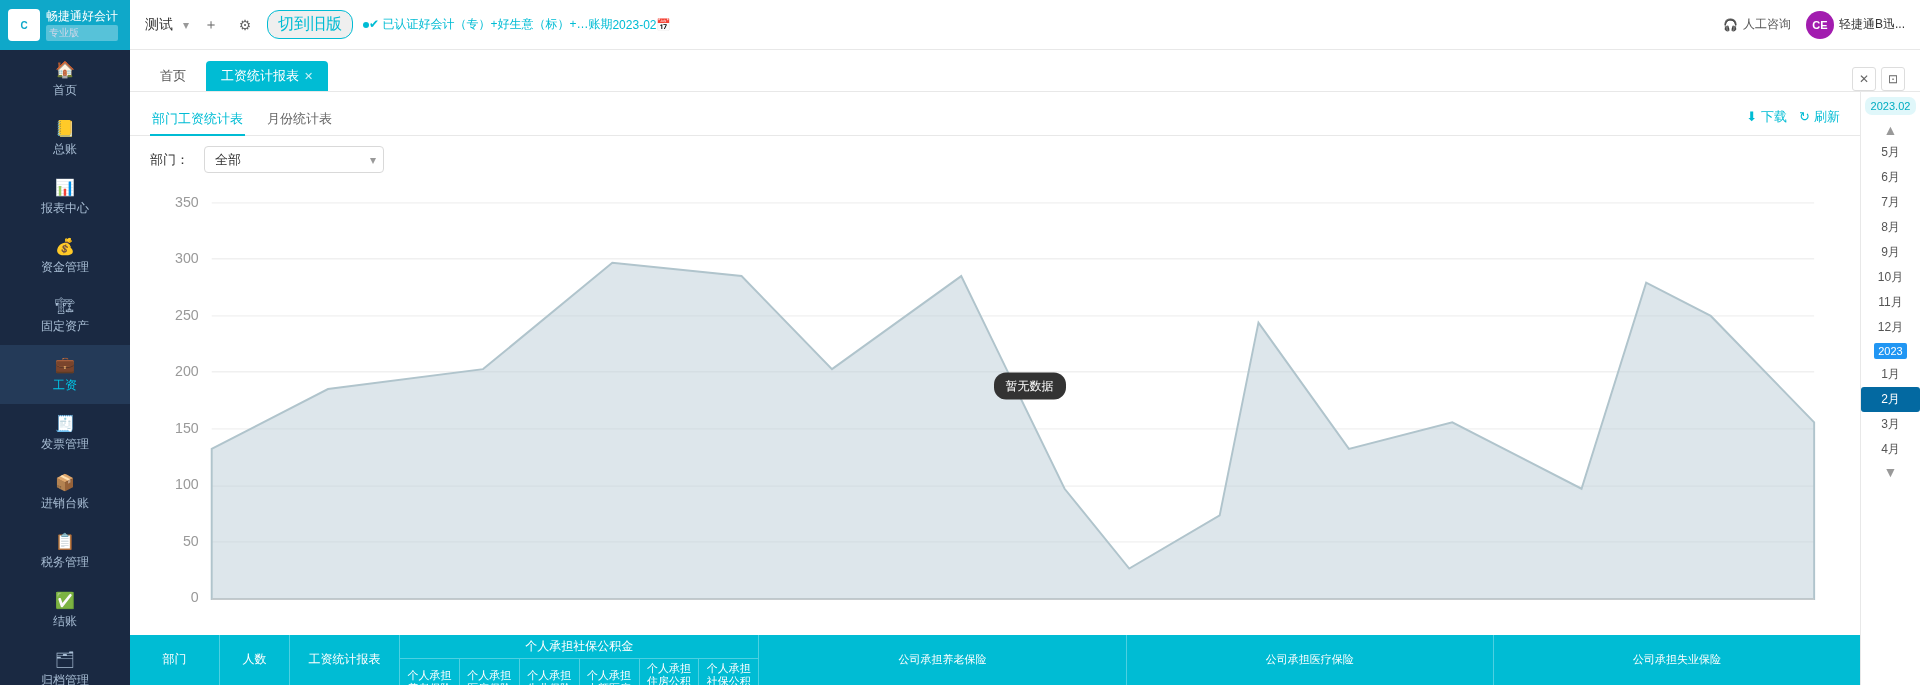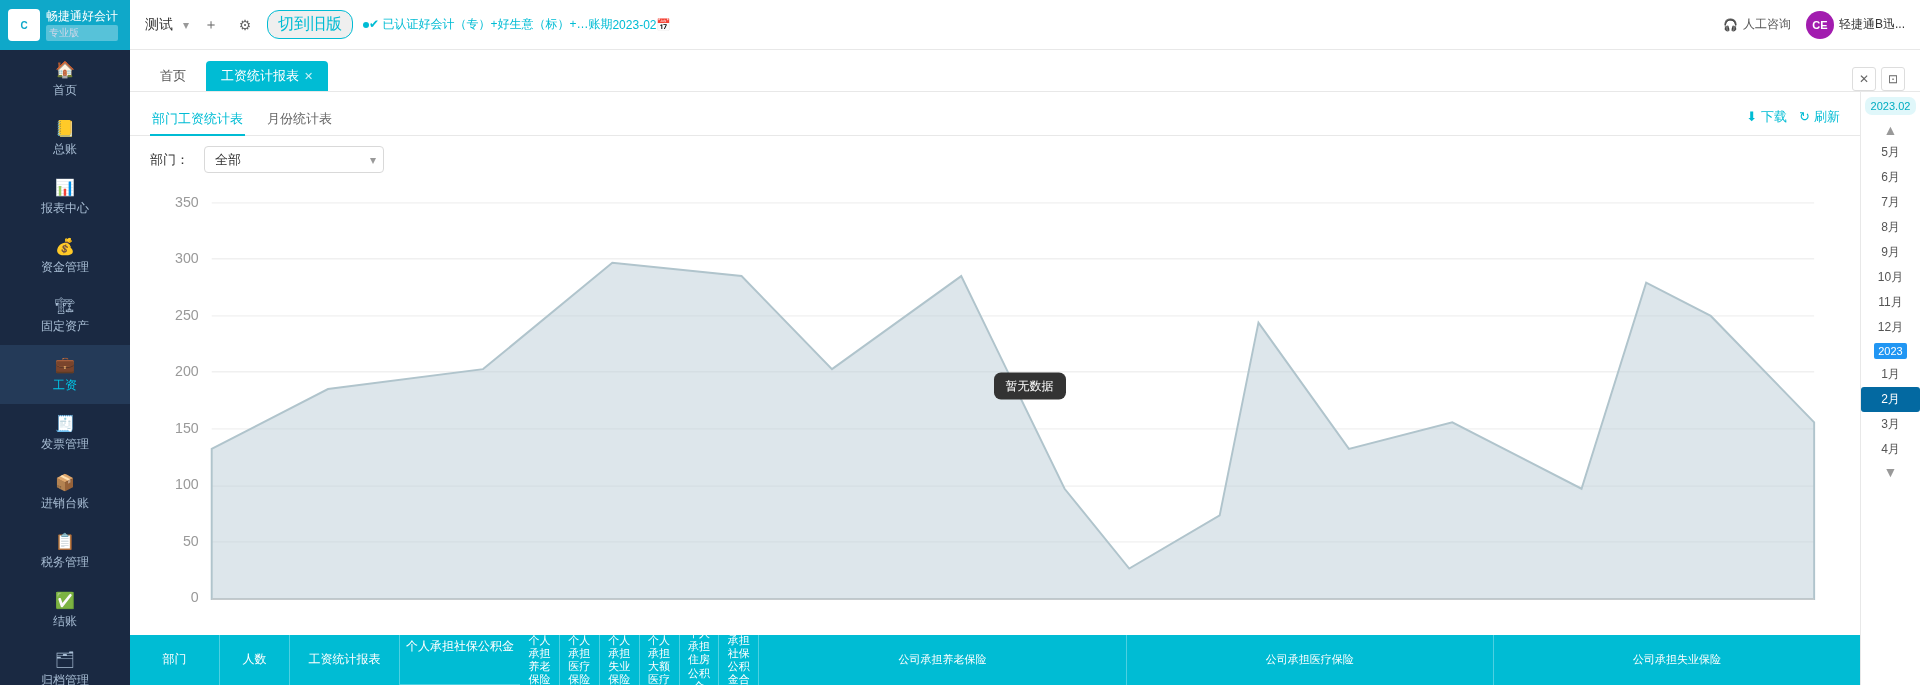--- a/index.html
+++ b/index.html
@@ -295,21 +295,21 @@
       justify-content: center;
       color: white;
       font-size: 12px;
       border-right: 1px solid rgba(255,255,255,0.3);
       padding: 16px 6px;
       text-align: center;
       line-height: 1.3;
     }
     .th-group {
       display: flex;
-      flex-direction: row;
+      flex-direction: column;
       border-right: 1px solid rgba(255,255,255,0.3);
     }
     .th-group-title {
       text-align: center;
       color: white;
       font-size: 12px;
       padding: 3px 6px;
       border-bottom: 1px solid rgba(255,255,255,0.3);
     }
     .th-group-children {
@@ -379,21 +379,21 @@
       border-radius: 2px;
       margin: 3px 0;
       cursor: pointer;
     }
 
     
     .tooltip {
       background: #333;
       color: white;
       padding: 5px 12px;
-      border-radius: 7px;
+      border-radius: 12px;
       font-size: 12px;
       position: absolute;
       pointer-events: none;
       white-space: nowrap;
     }
     .win-ctrl {
       width: 24px;
       height: 24px;
       border: 1px solid #ddd;
       border-radius: 3px;

